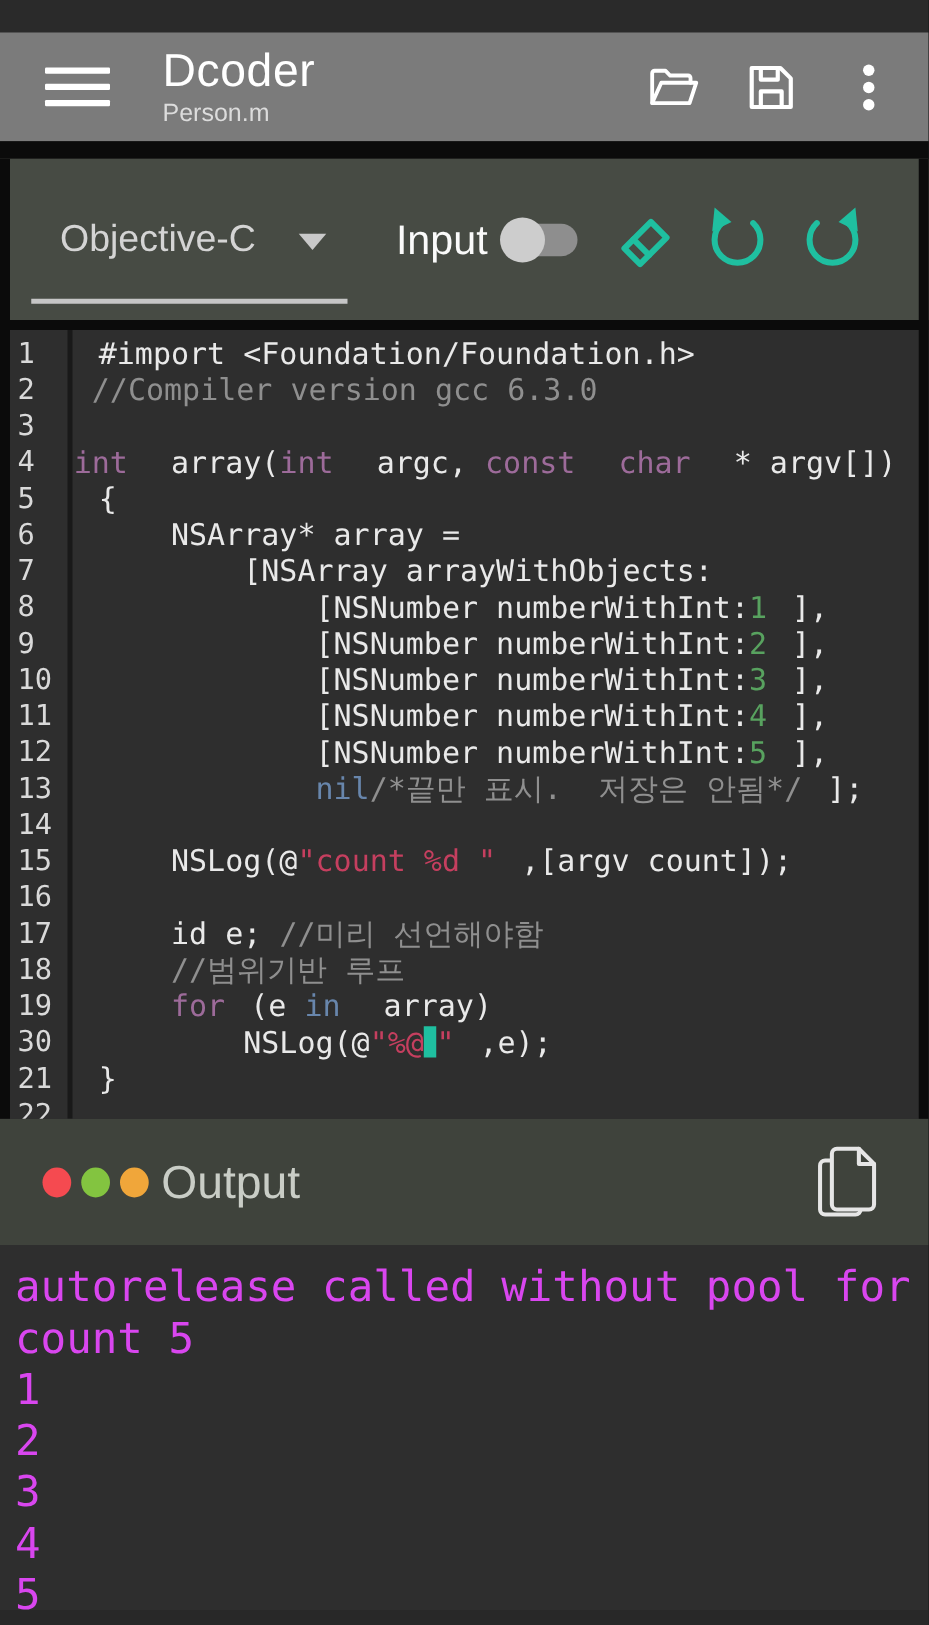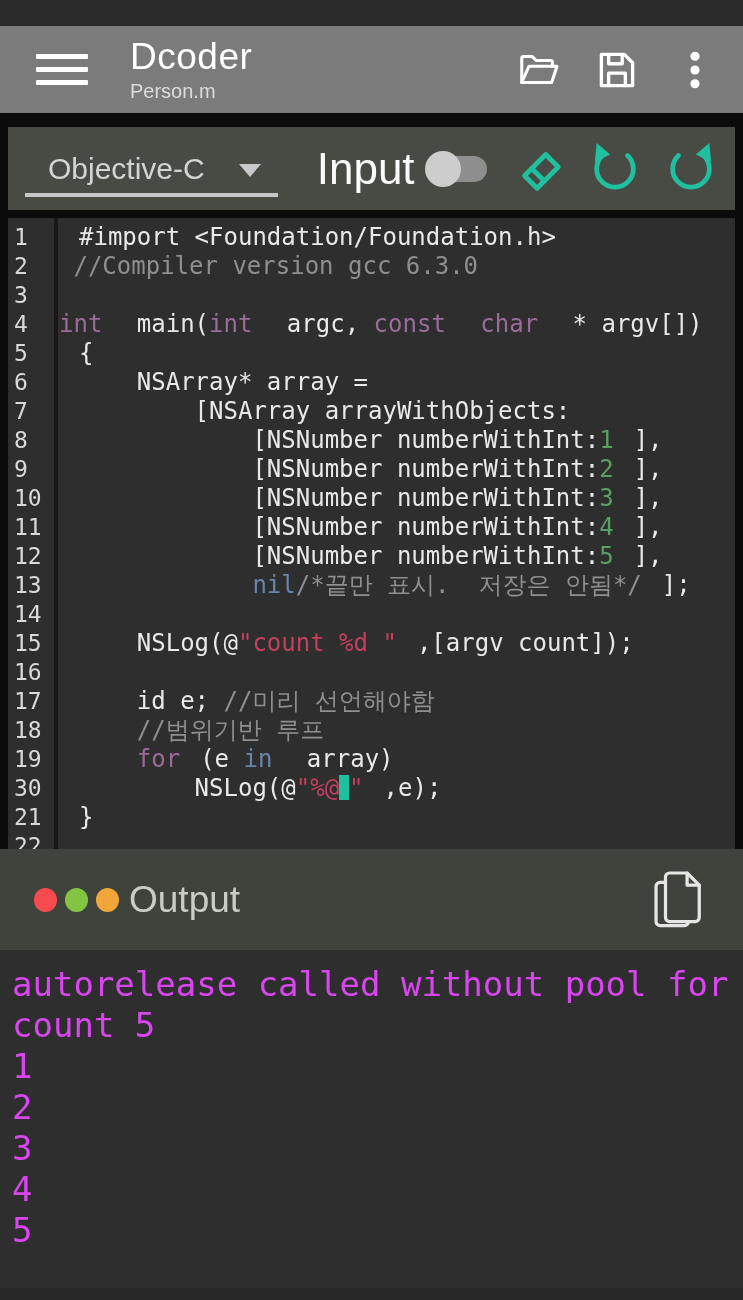--- a/index.html
+++ b/index.html
@@ -19,29 +19,29 @@
   .app-title { font-size:37px; color:#ffffff; line-height:40px; letter-spacing:0.5px; }
   .app-sub { font-size:20px; color:#dcdcdc; margin-top:3px; }
   .appbar .spacer { flex:1; }
   .bar-btn { width:56px; height:56px; display:flex; align-items:center; justify-content:center; margin-left:22px; cursor:pointer; }
   .bar-btn svg { stroke:#fff; fill:none; stroke-width:1.6; stroke-linejoin:round; stroke-linecap:round; }
   .kebab svg circle { fill:#fff; stroke:none; }
   
   .gap14 { height:14px; background:#0b0b0b; flex:none; }
   .gap8  { height:8px;  background:#0b0b0b; flex:none; }
   
-  .toolbar { height:83px; background:#474b44; flex:none; position:relative;
+  .toolbar { height:129px; background:#474b44; flex:none; position:relative;
              border-left:8px solid #0b0b0b; border-right:8px solid #0b0b0b;
              display:flex; align-items:center; }
   .lang { display:flex; align-items:center; margin-left:40px; cursor:pointer; }
   .lang-label { font-size:30px; color:#d4d4d4; }
   .caret { width:0; height:0; border-left:11px solid transparent; border-right:11px solid transparent;
            border-top:13px solid #c9c9c9; margin-left:34px; margin-top:4px; }
   .lang-underline { position:absolute; left:17px; bottom:13px; width:253px; height:4px; background:#c6c6c6; }
-  .input-label { font-size:44px; color:#fafafa; margin-left:56px; }
+  .input-label { font-size:33px; color:#fafafa; margin-left:56px; }
   .toggle { position:relative; width:66px; height:36px; margin-left:10px; cursor:pointer; }
   .toggle .track { position:absolute; left:12px; top:5px; width:50px; height:26px; border-radius:13px; background:#8e8e8e; }
   .toggle .knob  { position:absolute; left:0; top:0; width:36px; height:36px; border-radius:50%; background:#cdcdcd; }
   .tool-btn { width:56px; height:56px; display:flex; align-items:center; justify-content:center; margin-left:20px; cursor:pointer; }
   .tool-btn svg .stroke { stroke:var(--accent,#1fbfa0); fill:none; stroke-width:5; stroke-linecap:round; stroke-linejoin:round; }
   .tool-btn svg .fill { fill:var(--accent,#1fbfa0); stroke:none; }
   
   .editor { height:631px; flex:none; position:relative; overflow:hidden;
             background:#2e2e2e; border-left:8px solid #0b0b0b; border-right:8px solid #0b0b0b;
             font-family:"DejaVu Sans Mono", monospace; font-size:24px; padding-top:5px; }
@@ -149,21 +149,21 @@
   </div>
 
   <div class="gap8"></div>
 
   <div class="editor">
     <div class="gutter-sep"></div>
     <div>
         <div class="code-row"><span class="ln">1</span><span class="code"><span class="t-pl">#import &lt;Foundation/Foundation.h&gt;</span></span></div>
         <div class="code-row"><span class="ln">2</span><span class="code"><span class="t-cm"> //Compiler version gcc 6.3.0</span></span></div>
         <div class="code-row"><span class="ln">3</span><span class="code"></span></div>
-        <div class="code-row"><span class="ln">4</span><span class="code"><span class="t-kw">int</span><span class="t-pl"> main(</span><span class="t-kw">int</span><span class="t-pl"> argc, </span><span class="t-kw">const</span><span class="t-pl"> </span><span class="t-kw">char</span><span class="t-pl"> * argv[])</span></span></div>
+        <div class="code-row"><span class="ln">4</span><span class="code"><span class="t-kw">int</span><span class="t-pl"> array(</span><span class="t-kw">int</span><span class="t-pl"> argc, </span><span class="t-kw">const</span><span class="t-pl"> </span><span class="t-kw">char</span><span class="t-pl"> * argv[])</span></span></div>
         <div class="code-row"><span class="ln">5</span><span class="code"><span class="t-pl">{</span></span></div>
         <div class="code-row"><span class="ln">6</span><span class="code"><span class="t-pl">    NSArray* array =</span></span></div>
         <div class="code-row"><span class="ln">7</span><span class="code"><span class="t-pl">        [NSArray arrayWithObjects:</span></span></div>
         <div class="code-row"><span class="ln">8</span><span class="code"><span class="t-pl">            [NSNumber numberWithInt:</span><span class="t-num">1</span><span class="t-pl">],</span></span></div>
         <div class="code-row"><span class="ln">9</span><span class="code"><span class="t-pl">            [NSNumber numberWithInt:</span><span class="t-num">2</span><span class="t-pl">],</span></span></div>
         <div class="code-row"><span class="ln">10</span><span class="code"><span class="t-pl">            [NSNumber numberWithInt:</span><span class="t-num">3</span><span class="t-pl">],</span></span></div>
         <div class="code-row"><span class="ln">11</span><span class="code"><span class="t-pl">            [NSNumber numberWithInt:</span><span class="t-num">4</span><span class="t-pl">],</span></span></div>
         <div class="code-row"><span class="ln">12</span><span class="code"><span class="t-pl">            [NSNumber numberWithInt:</span><span class="t-num">5</span><span class="t-pl">],</span></span></div>
         <div class="code-row"><span class="ln">13</span><span class="code"><span class="t-pl">            </span><span class="t-lit">nil</span><span class="t-cm">/*끝만 표시.  저장은 안됨*/</span><span class="t-pl">];</span></span></div>
         <div class="code-row"><span class="ln">14</span><span class="code"></span></div>

